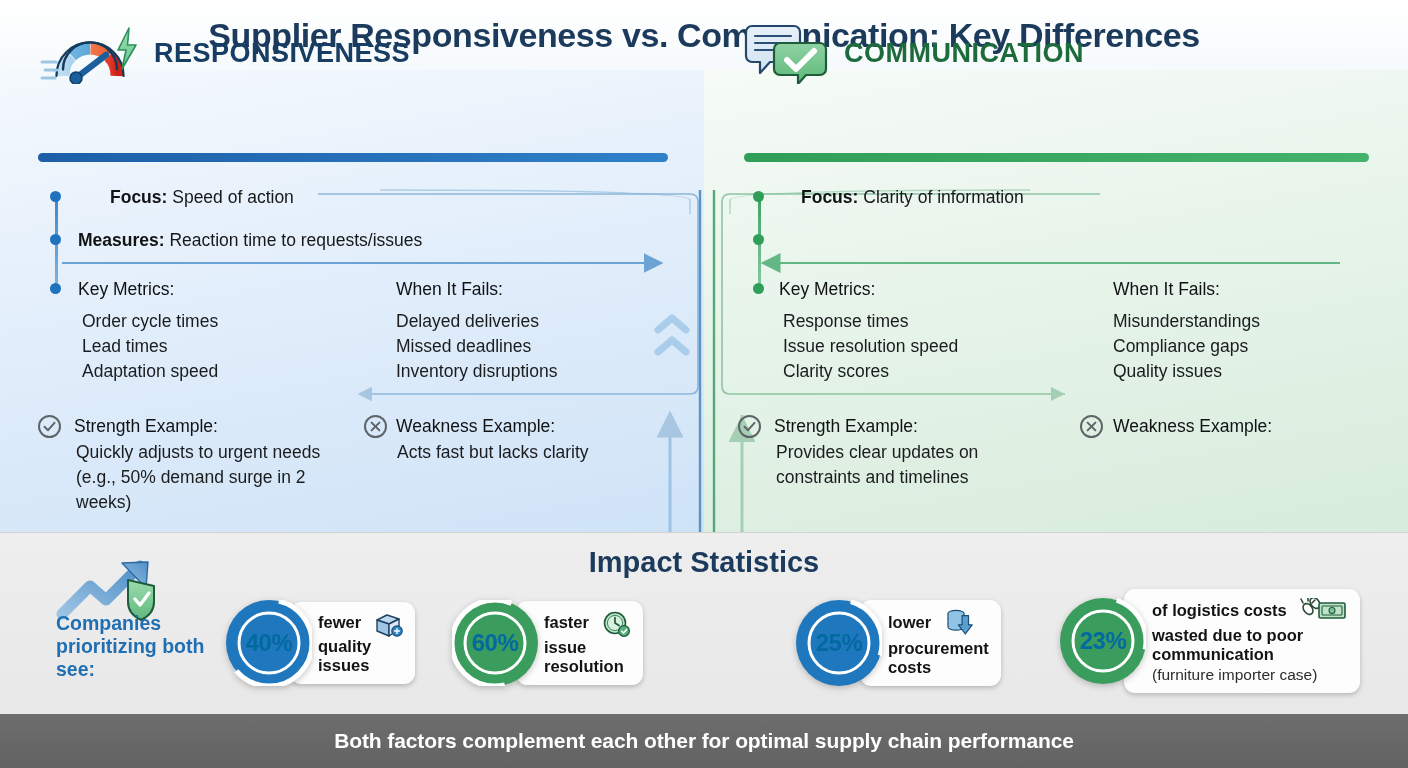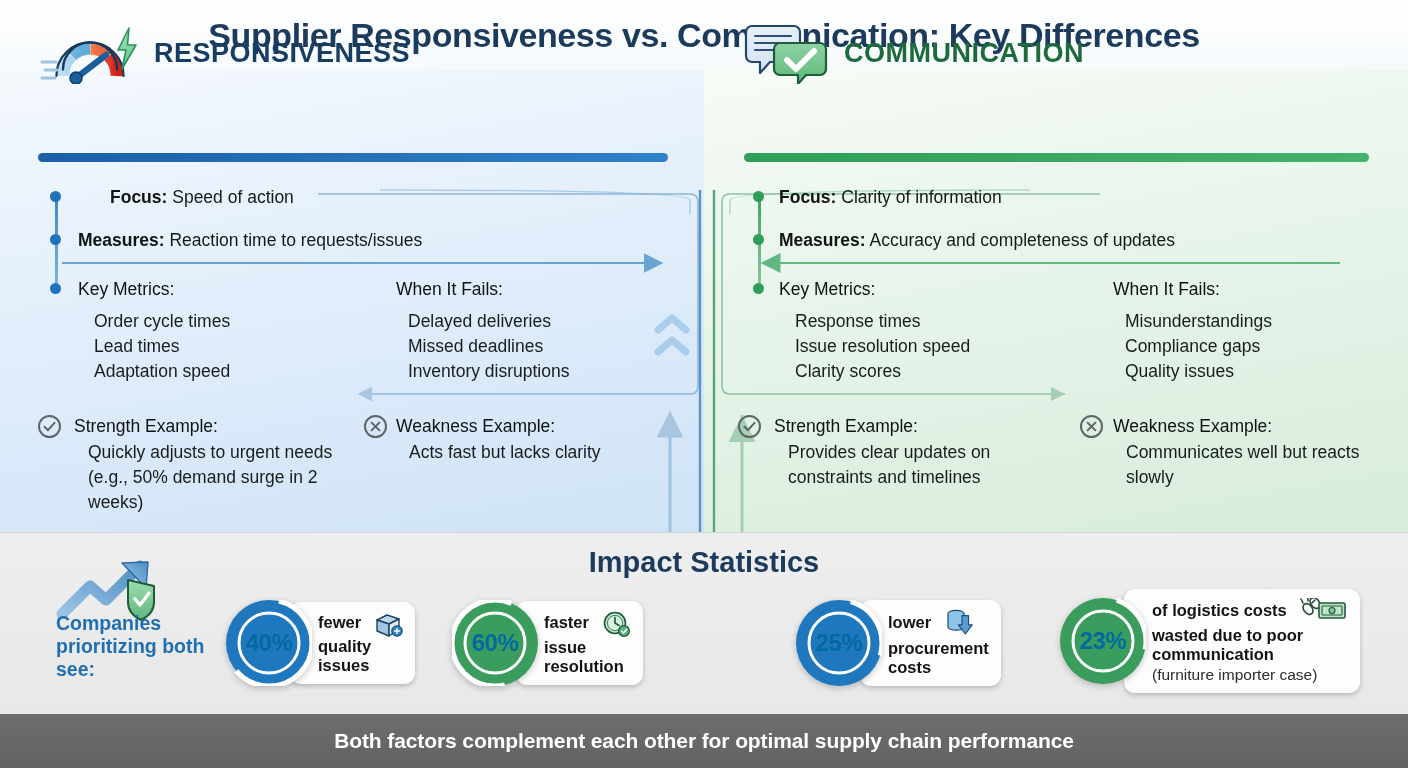--- a/index.html
+++ b/index.html
@@ -44,21 +44,21 @@
   .spine{ position:absolute; width:3px; top:195px; height:95px; }
   .spine-l{ left:55px; background:linear-gradient(180deg,#3a87c8,#7fb6de); }
   .spine-r{ left:758px; background:linear-gradient(180deg,#3ea167,#8cc9a2); }
   .dot{ position:absolute; width:11px; height:11px; border-radius:50%; }
   .dot.b{ background:#1f72bd; }
   .dot.g{ background:#2f9e58; }
 
   
   .row{ position:absolute; font-size:17.5px; color:#16181a; line-height:1.28; }
   .row b{ font-weight:bold; color:#111315; }
-  .sub{ font-size:17.5px; color:#1a1c1e; line-height:1.42;margin-left:12px; }
+  .sub{ font-size:17.5px; color:#1a1c1e; line-height:1.42; }
   .hd{ font-size:17.5px; font-weight:normal; color:#101214; }
 
   .ex-icon{
     position:absolute; width:23px; height:23px; border-radius:50%;
     border:2px solid #5e6468;
   }
   .ex-icon svg{ display:block; }
 
   
   .conn{ position:absolute; left:0; top:0; width:1408px; height:768px; pointer-events:none; }
@@ -293,25 +293,22 @@
       </svg>
   </div>
   <div class="hd" style="position:absolute; left:396px; top:416px;">Weakness Example:</div>
   <div class="sub" style="position:absolute; left:397px; top:440px; width:270px;">Acts fast but lacks clarity</div>
 
   <div class="spine spine-r"></div>
   <div class="dot g" style="left:753px; top:191px;"></div>
   <div class="dot g" style="left:753px; top:234px;"></div>
   <div class="dot g" style="left:753px; top:283px;"></div>
 
-  <div class="row" style="left:779px; top:186px;">
+  <div class="row" style="left:801px; top:186px;">
     <b>Focus:</b><span> Clarity of information</span>
-  </div>
-  <div class="row" style="left:779px; top:229px;">
-    <b>Measures:</b><span> Accuracy and completeness of updates</span>
   </div>
 
   <div class="hd" style="position:absolute; left:779px; top:279px;">Key Metrics:</div>
   <div class="sub" style="position:absolute; left:783px; top:309px;">
     <div>Response times</div>
     <div>Issue resolution speed</div>
     <div>Clarity scores</div>
   </div>
 
   <div class="hd" style="position:absolute; left:1113px; top:279px;">When It Fails:</div>
@@ -331,21 +328,20 @@
 
   <div class="ex-icon" style="left:1080px; top:415px;">
     <svg viewBox="0 0 19 19" width="19" height="19">
         <g stroke="#5e6468" stroke-width="2" stroke-linecap="round">
           <line x1="5.6" y1="5.6" x2="13.4" y2="13.4"></line>
           <line x1="13.4" y1="5.6" x2="5.6" y2="13.4"></line>
         </g>
       </svg>
   </div>
   <div class="hd" style="position:absolute; left:1113px; top:416px;">Weakness Example:</div>
-  <div class="sub" style="position:absolute; left:1114px; top:440px; width:260px;">Communicates well but reacts slowly</div>
 
   <div class="impact"></div>
   <div class="impact-title">Impact Statistics</div>
 
   <div style="position:absolute; left:56px; top:560px;">
     <svg viewBox="0 0 120 62" width="120" height="62">
       <defs>
         <linearGradient id="arw" x1="0" y1="1" x2="1" y2="0">
           <stop offset="0" stop-color="#9cc3e4"></stop>
             <stop offset="1" stop-color="#4e8fc7"></stop>

